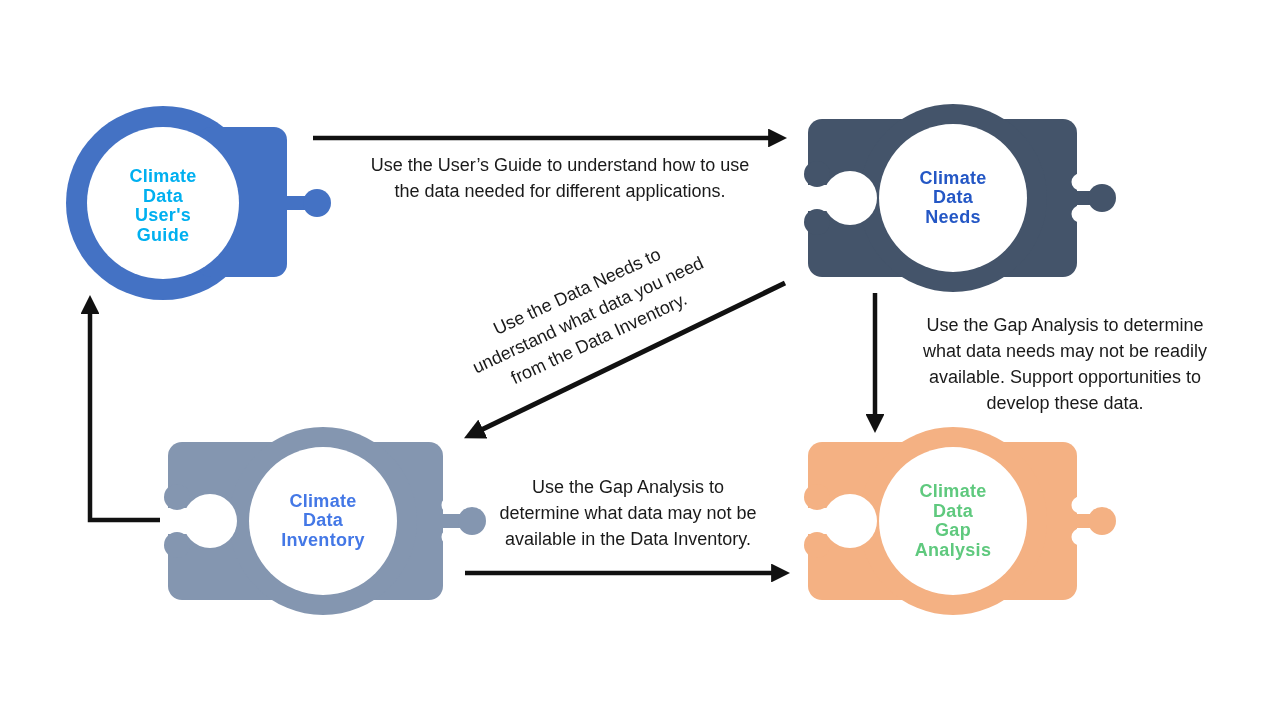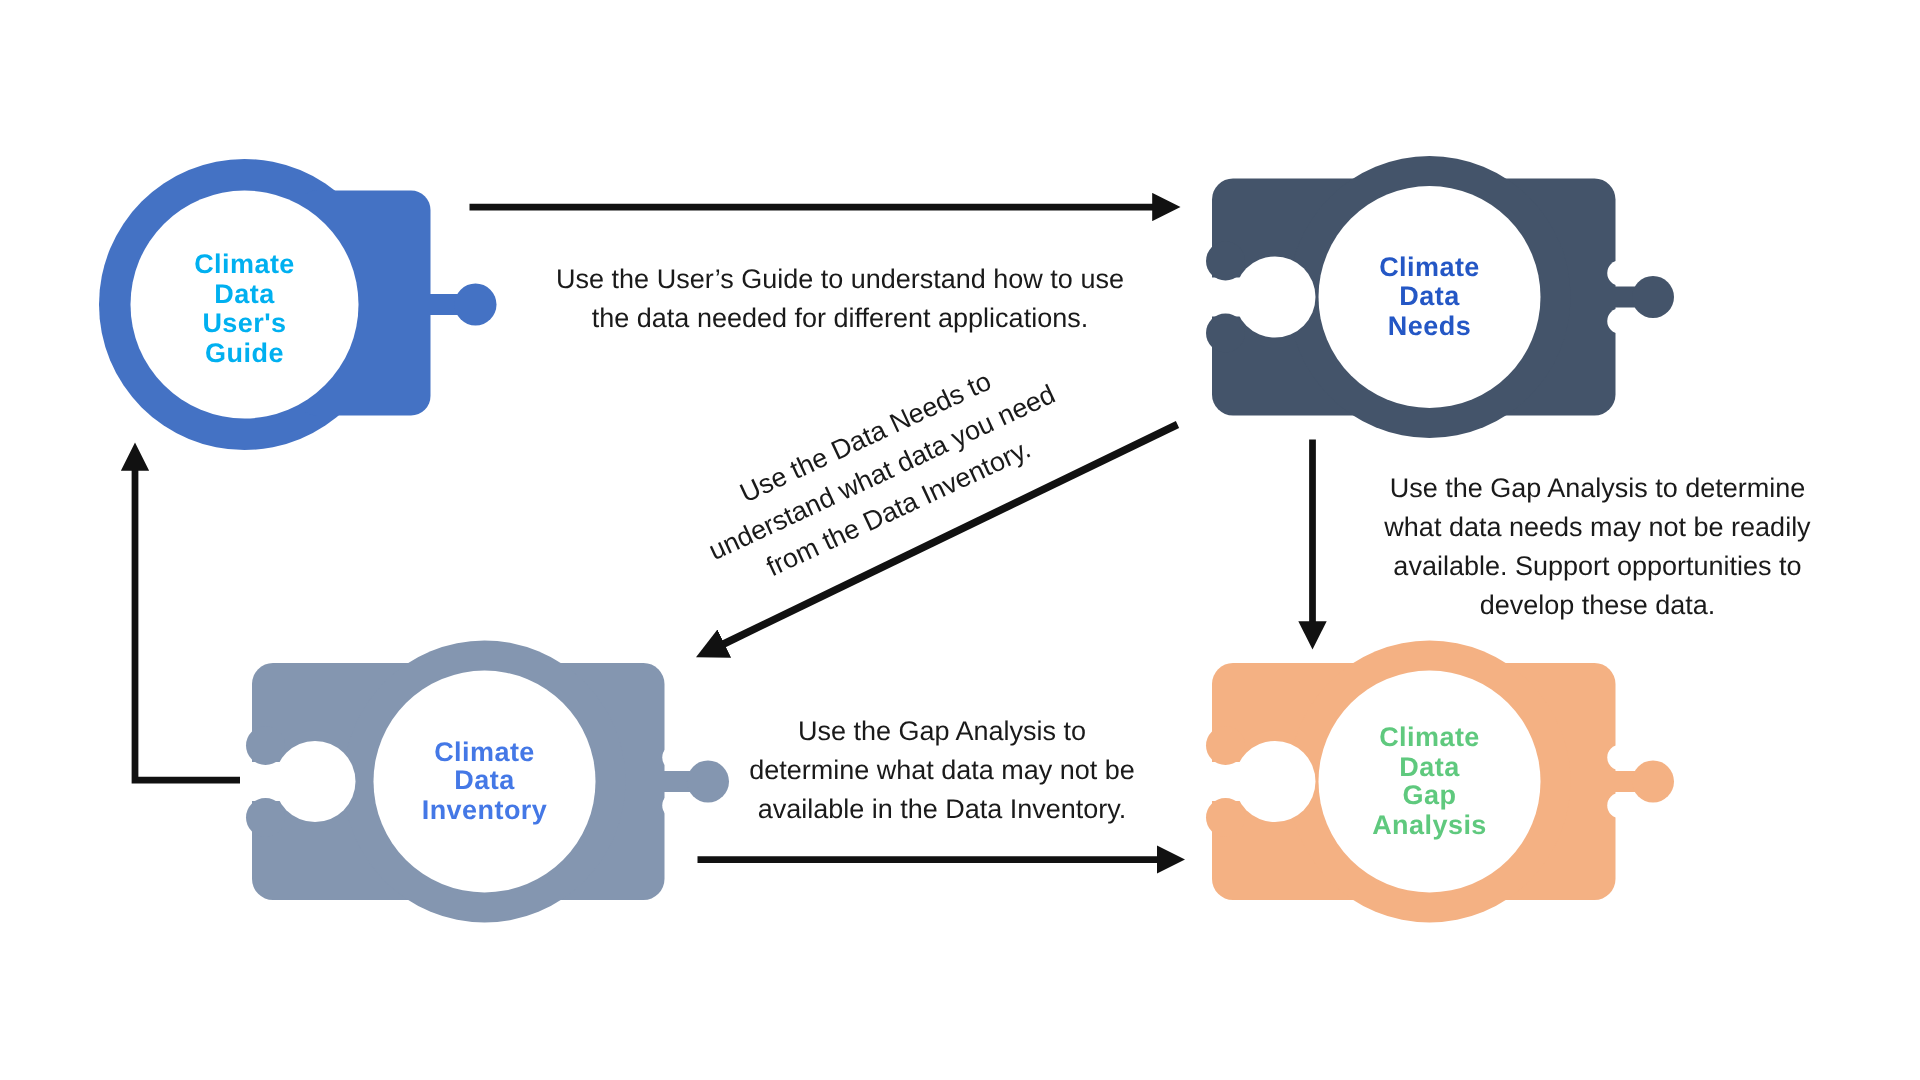--- a/index.html
+++ b/index.html
@@ -118,21 +118,21 @@
     <g fill="#F4B183">
       <circle cx="22" cy="76" r="13"></circle>
       <circle cx="22" cy="124" r="13"></circle>
     </g>
   </svg>
   <div class="piece-label" style="left: 878px; top: 479px; width: 150px; height: 84px; color: rgb(95, 201, 126);">Climate
 Data
 Gap
 Analysis</div>
 
-  <div class="annotation" style="left:310px;top:152px;width:500px;margin-top:21px;">Use the User’s Guide to understand how to use
+  <div class="annotation" style="left:310px;top:152px;width:500px;">Use the User’s Guide to understand how to use
 the data needed for different applications.</div>
 
   <div class="annotation diagonal" style="left:448px;top:276px;width:280px;">Use the Data Needs to
 understand what data you need
 from the Data Inventory.</div>
 
 
   <div class="annotation" style="left:450px;top:474px;width:356px;">Use the Gap Analysis to
 determine what data may not be
 available in the Data Inventory.</div>

